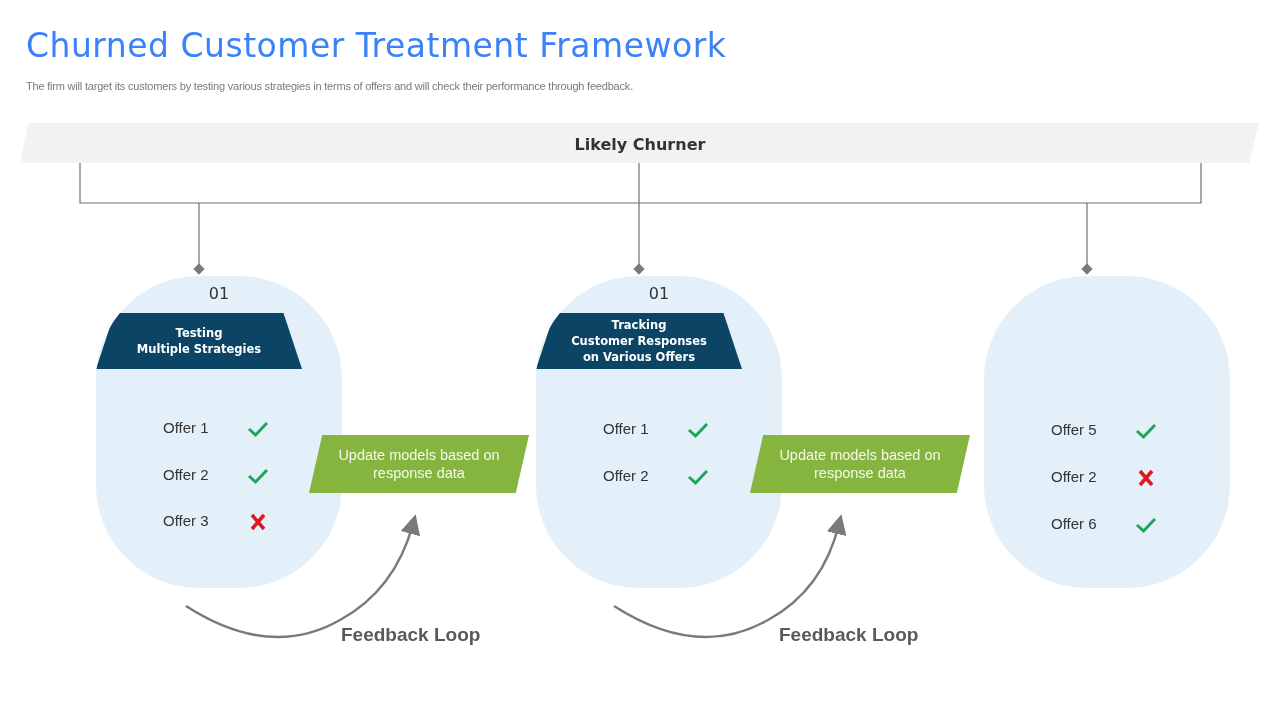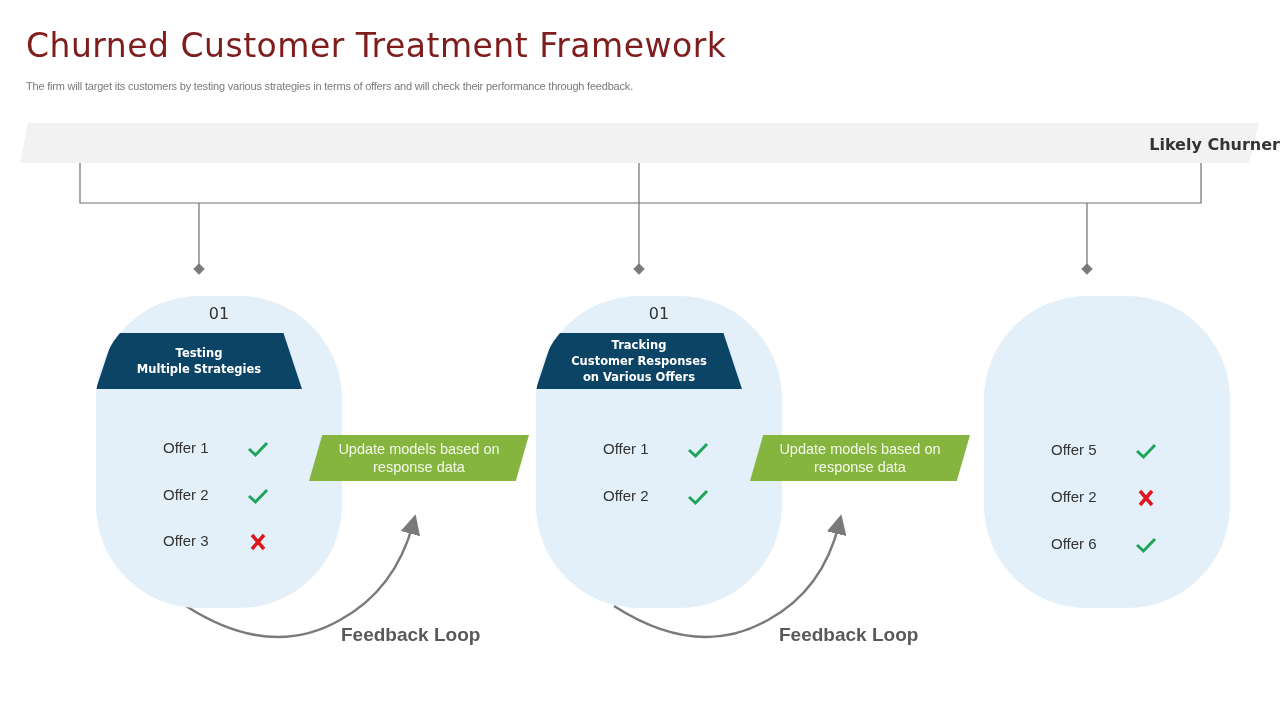--- a/index.html
+++ b/index.html
@@ -1,34 +1,34 @@
 <!DOCTYPE html>
 <html><head>
 <meta charset="utf-8">
 <style>
   html, body { margin:0; padding:0; }
   body { width:1280px; height:720px; background:#ffffff; position:relative; overflow:hidden;
          font-family:"Liberation Sans", sans-serif; }
   .title { position:absolute; left:26px; top:26px; font-family:"DejaVu Sans", sans-serif;
-           font-size:33px; font-weight:500; color:#7f1d1d; letter-spacing:0.5px; margin:0; }
+           font-size:33px; font-weight:500; color:#3b82f6; letter-spacing:0.5px; margin:0; }
   .subtitle { position:absolute; left:26px; top:80px; font-size:11px; color:#7a7a7a; letter-spacing:-0.2px; }
   svg.lines { position:absolute; left:0; top:0; }
-  .banner-label { position:absolute; left:0; width:1280px; top:135px; text-align:right;
+  .banner-label { position:absolute; left:0; width:1280px; top:135px; text-align:center;
                   font-family:"DejaVu Sans", sans-serif; font-size:16px; font-weight:bold; color:#333; }
-  .card { position:absolute; top:296px; width:246px; height:312px; background:#e3f0fa; border-radius:103px; overflow:hidden; }
+  .card { position:absolute; top:276px; width:246px; height:312px; background:#e3f0fa; border-radius:103px; overflow:hidden; }
   .card-num { position:absolute; top:8px; width:100%; text-align:center; font-family:"DejaVu Sans", sans-serif;
               font-size:16px; color:#333; }
   .card-head { position:absolute; left:0; top:37px; width:206px; height:56px; background:#0c4466;
                display:flex; align-items:center; justify-content:center; text-align:center;
                color:#fff; font-family:"DejaVu Sans", sans-serif; font-weight:bold; font-size:11.5px; line-height:16px; white-space:pre-line;
                clip-path:polygon(9% 0, 91% 0, 100% 100%, 0 100%); }
   .offer { position:absolute; left:0; width:206px; height:24px;text-align:right; }
   .offer-label { position:absolute; left:67px; top:2px; font-size:15px; color:#333; }
   .offer-icon { position:absolute; left:150px; top:0; width:24px; height:24px; }
-  .update { position:absolute; top:435px; width:220px; height:46px; background:#86b53f;
+  .update { position:absolute; top:435px; width:220px; height:58px; background:#86b53f;
             clip-path:polygon(6% 0, 100% 0, 94% 100%, 0 100%);
             display:flex; align-items:center; justify-content:center; text-align:center;
             color:#f4f9ea; font-size:14.5px; line-height:18px; white-space:pre-line; }
   .fb-label { position:absolute; top:624px; font-size:19px; font-weight:bold; color:#595959; }
 </style>
 </head>
 <body>
 
 <h1 class="title">Churned Customer Treatment Framework</h1>
 <div class="subtitle">The firm will target its customers by testing various strategies in terms of offers and will check their performance through feedback.</div>

